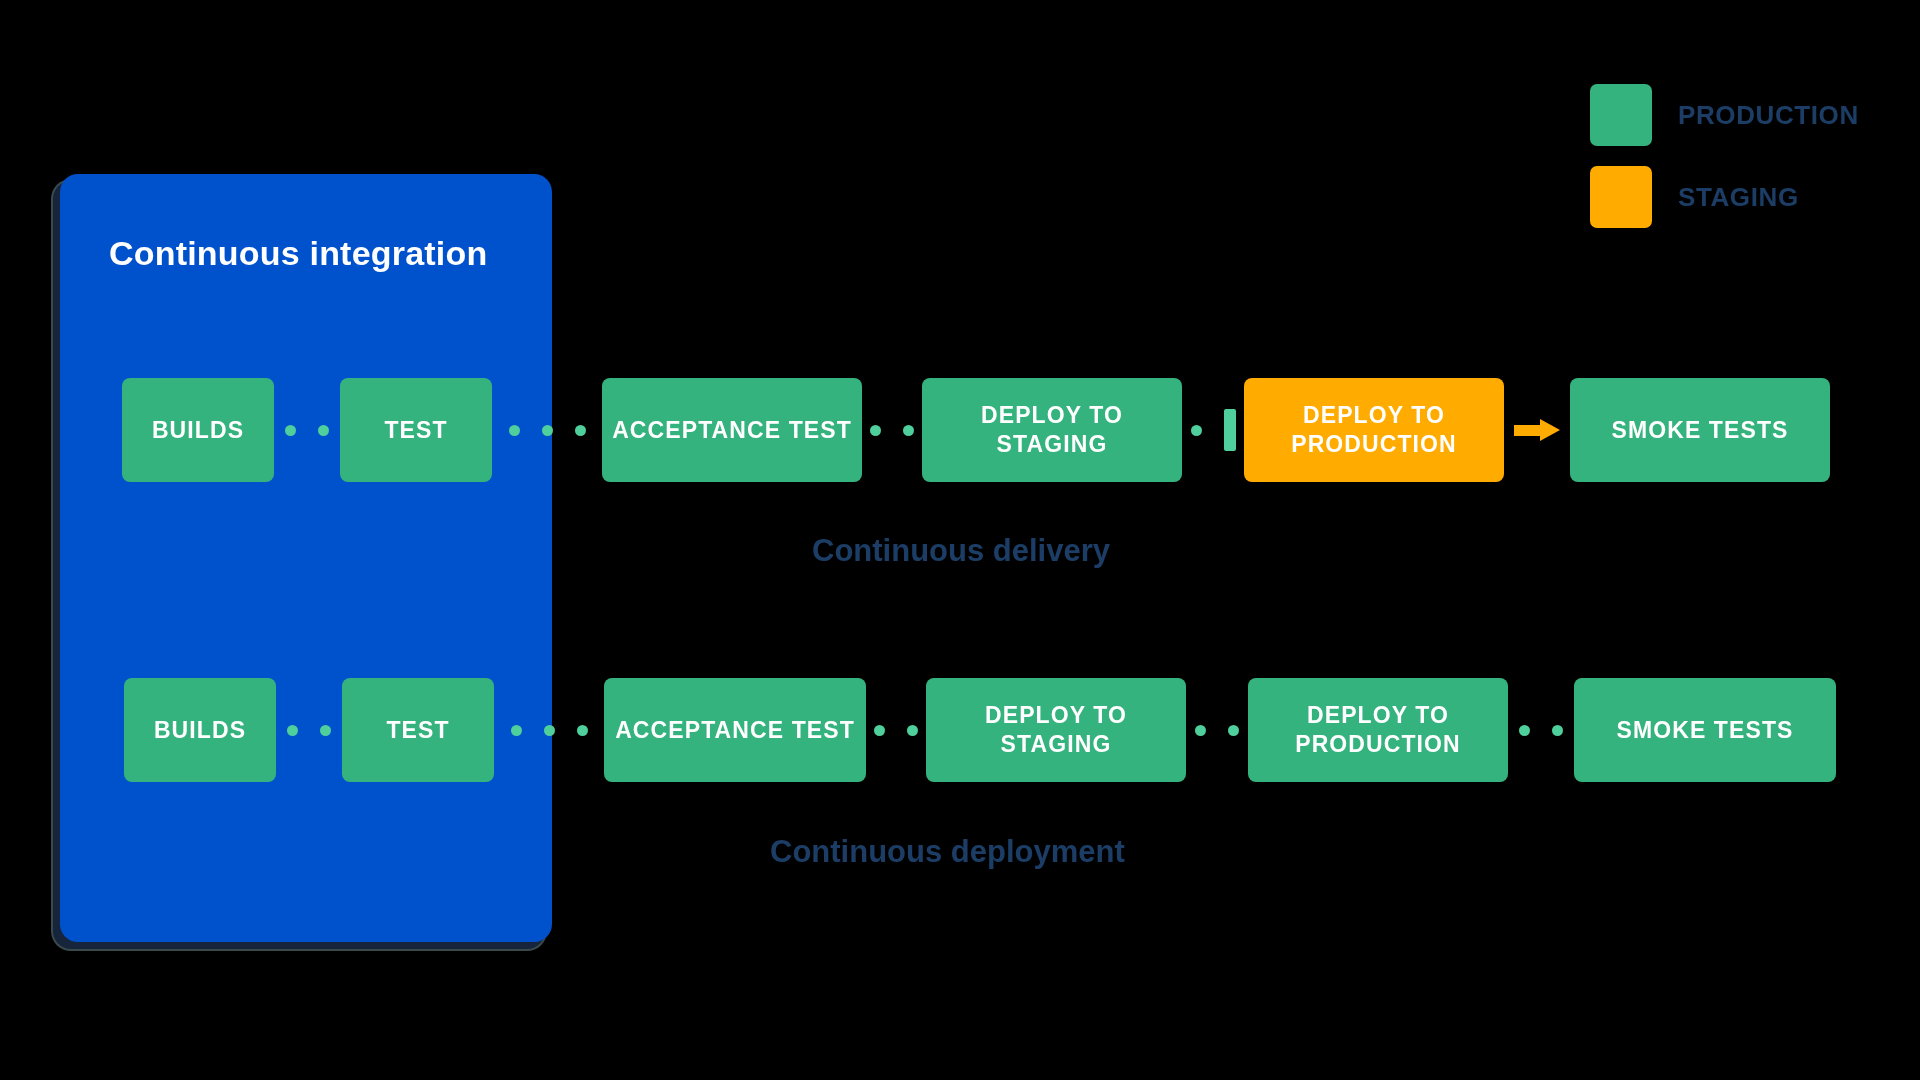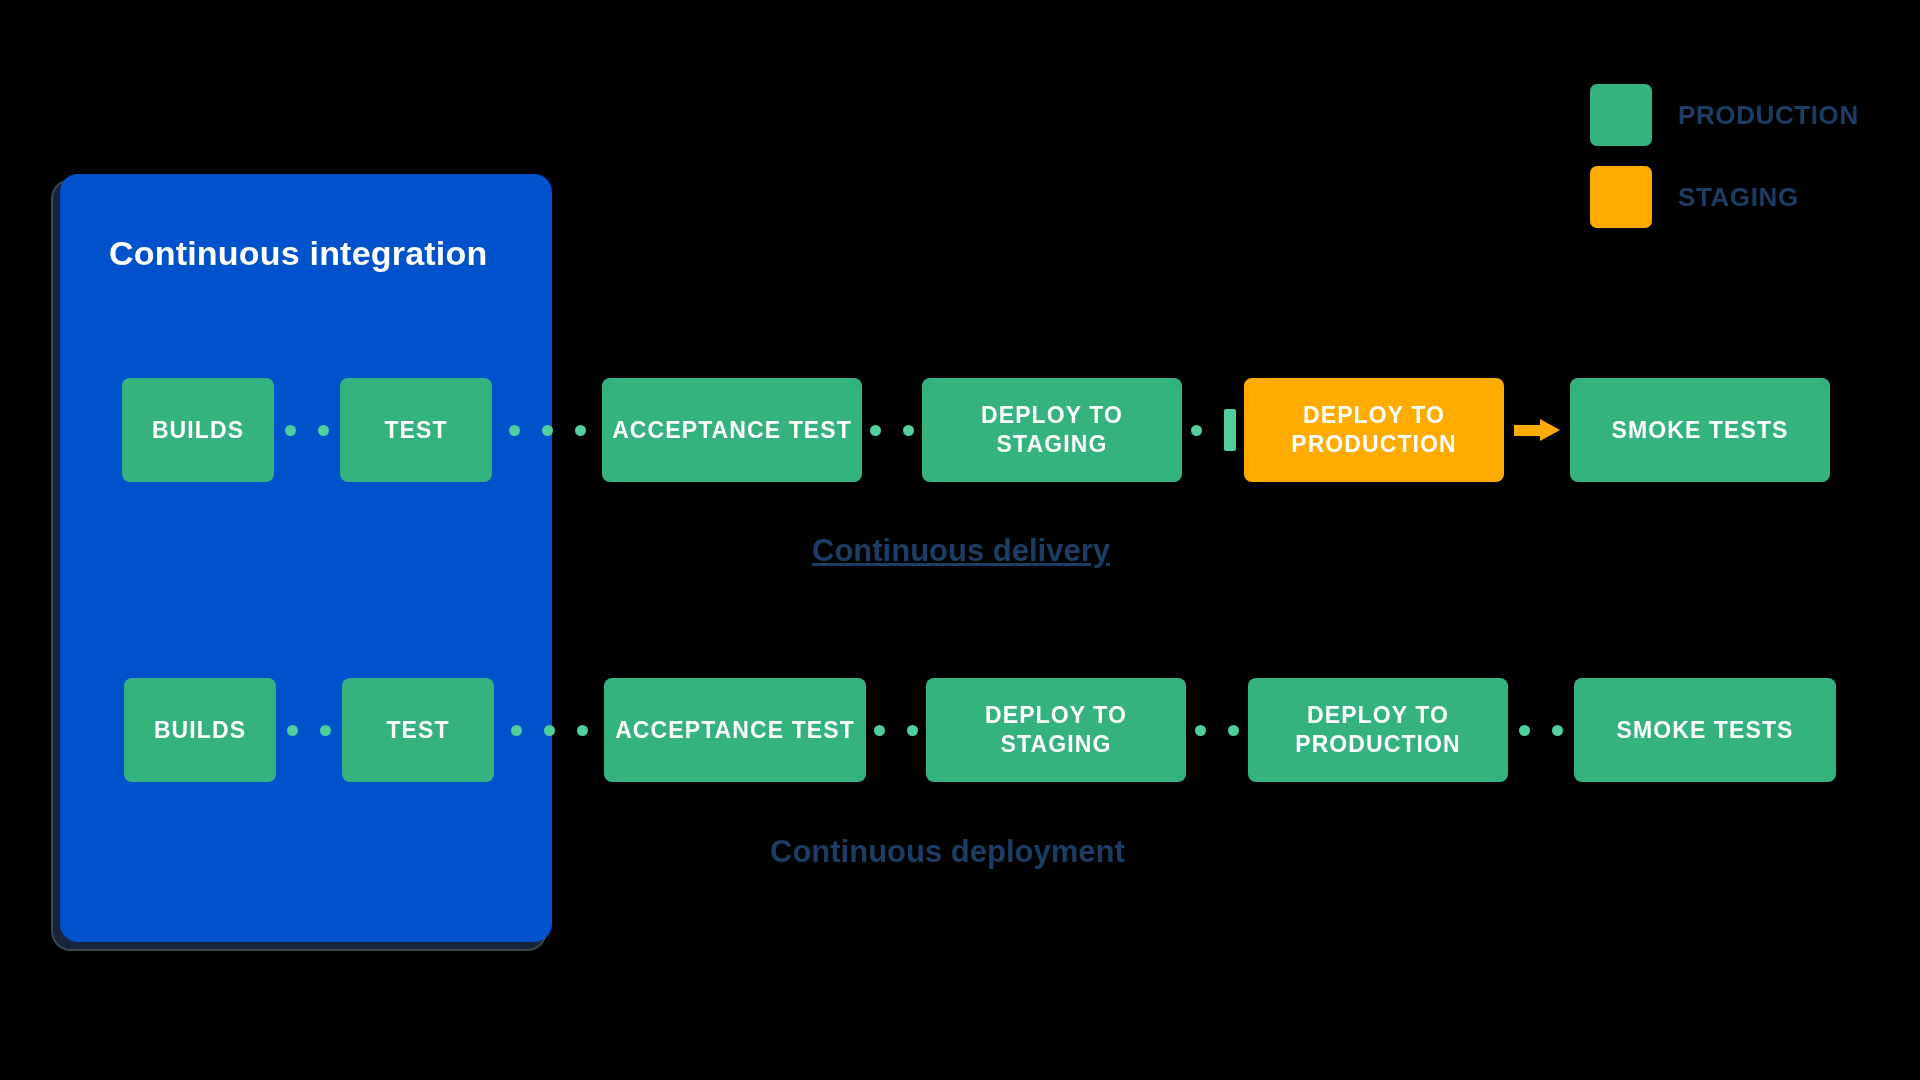--- a/index.html
+++ b/index.html
@@ -149,21 +149,21 @@
 
   
   .caption {
     position: absolute;
     font-size: 31px;
     font-weight: 700;
     color: #1c3e66;
     white-space: nowrap;
     z-index: 3;
   }
-  .caption-delivery   { left: 812px; top: 533px; text-decoration: underline; }
+  .caption-delivery   { left: 812px; top: 533px; }
   .caption-deployment { left: 770px; top: 834px; text-align: center; }
 </style>
 </head>
 <body>
 
 <div class="legend">
   <div class="legend-row">
     <div class="legend-swatch auto"></div>
     <div class="legend-label">PRODUCTION</div>
   </div>

